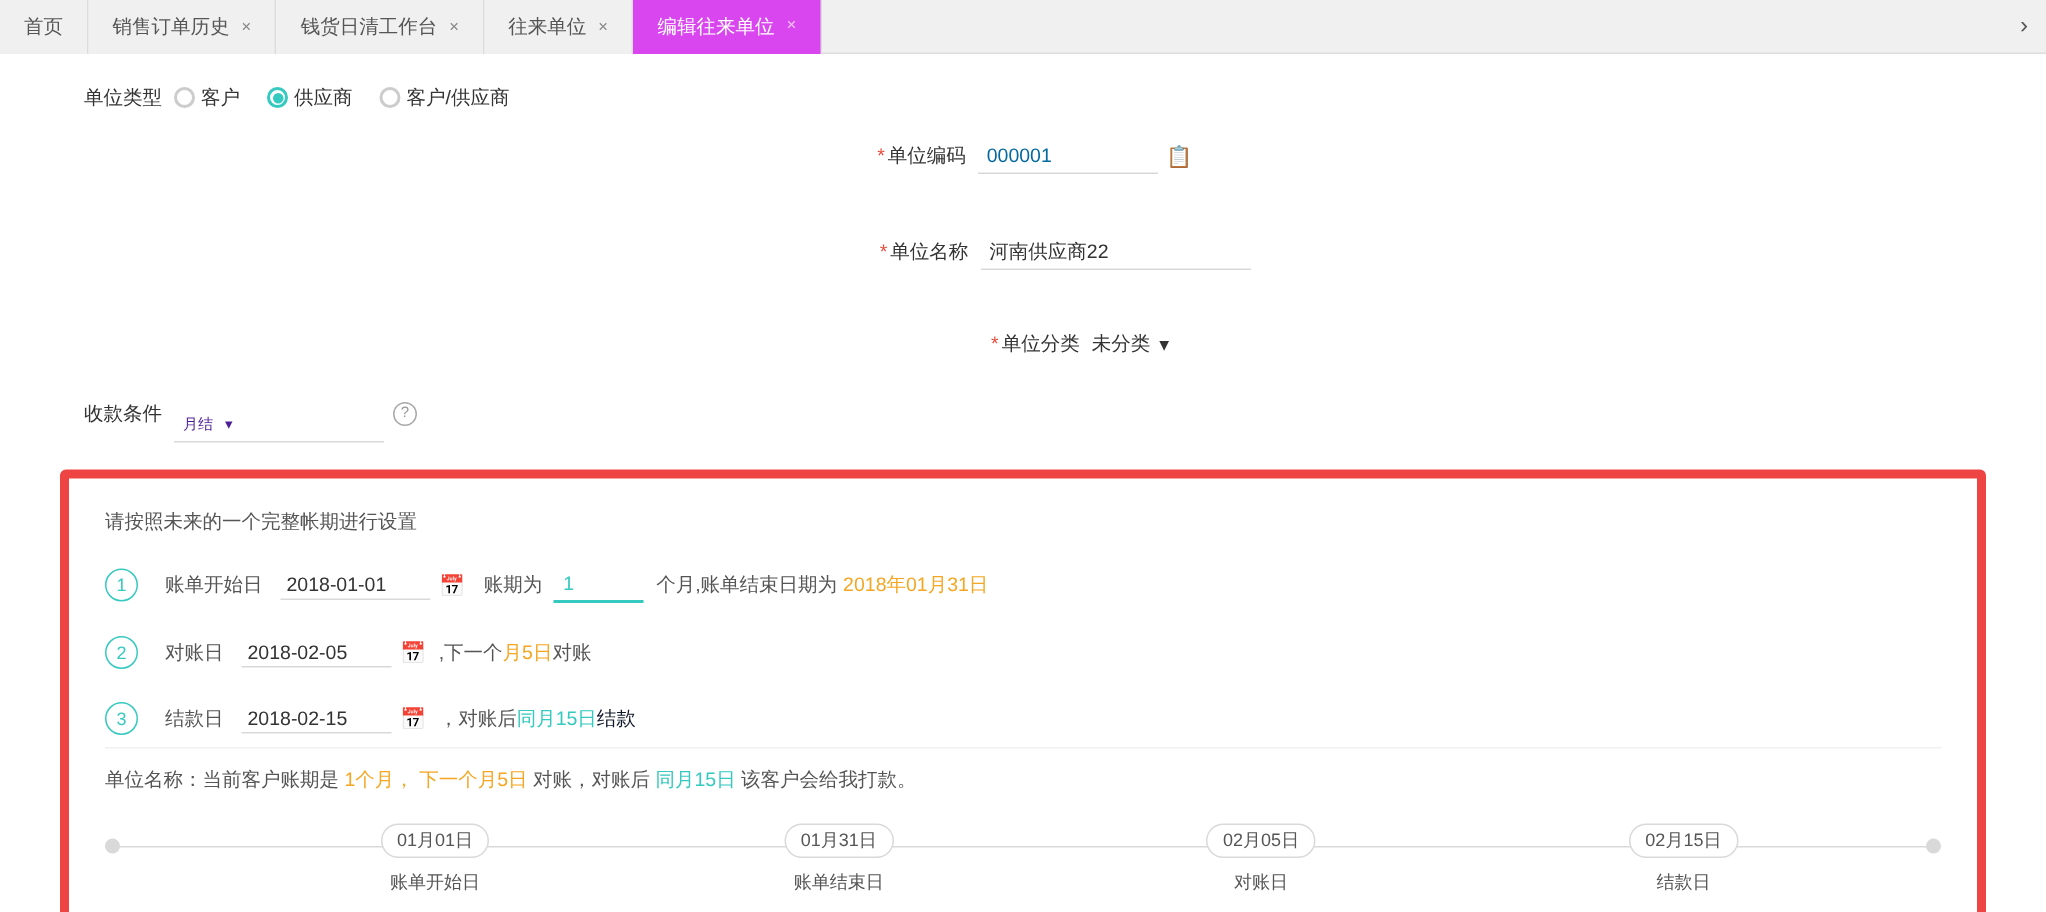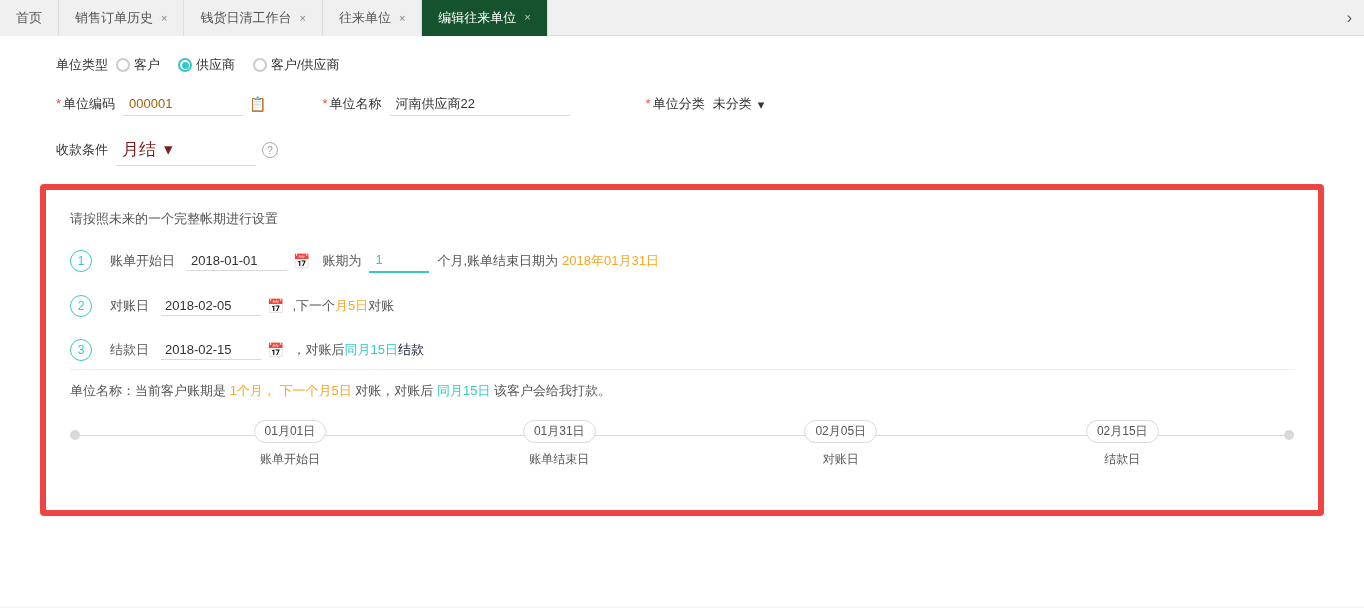--- a/index.html
+++ b/index.html
@@ -20,21 +20,21 @@
       padding: 0 16px;
       height: 36px;
       cursor: pointer;
       font-size: 13px;
       color: #555;
       border-right: 1px solid #ddd;
       white-space: nowrap;
       background: #f0f0f0;
     }
     .tab.active {
-      background: #14532d;
+      background: #d946ef;
       color: #fff;
       font-family: Liberation Mono, monospace;
     }
     .tab .close-icon {
       margin-left: 8px;
       font-size: 11px;
       opacity: 0.7;
     }
     .tab-more {
       display: flex;
@@ -108,34 +108,34 @@
     
     .input-field {
       border: none;
       border-bottom: 1px solid #d9d9d9;
       outline: none;
       padding: 4px 6px;
       font-size: 13px;
       color: #333;
       background: transparent;
     }
-    .input-field.code { width: 120px; color: #a16207; }
+    .input-field.code { width: 120px; color: #0369a1; }
     .input-field.name { width: 180px; }
     .input-field.period { width: 80px; border-bottom: 2px solid #36c9c0; color: #36c9c0; }
 
     
     .select-field {
       display: flex;
       align-items: center;
       border-bottom: 1px solid #d9d9d9;
       padding: 4px 6px;
       cursor: pointer;
       min-width: 140px;
     }
-    .select-field span { color: #7f1d1d; font-size: 17px; }
+    .select-field span { color: #4c1d95; font-size: 10px; margin-top: 16px; }
     .select-arrow { margin-left: 8px; color: #36c9c0; font-size: 12px; }
 
     
     .category-select {
       display: flex;
       align-items: center;
       gap: 6px;
       cursor: pointer;
     }
     .category-select span { font-size: 13px; color: #333; }
@@ -316,21 +316,21 @@
         <div class="radio-circle checked"></div>
         <span>供应商</span>
       </div>
       <div class="radio-item">
         <div class="radio-circle"></div>
         <span>客户/供应商</span>
       </div>
     </div>
   </div>
 
-  <div class="form-row" style="">
+  <div class="form-row" style="gap:40px;flex-direction:column;">
     <div class="flex items-center">
       <span class="form-label required">单位编码</span>
       <input class="input-field code" type="text" value="000001" style="">
       <span class="cal-icon">📋</span>
     </div>
     <div class="flex items-center" style="margin-left:40px;">
       <span class="form-label required">单位名称</span>
       <input class="input-field name" type="text" value="河南供应商22" style="">
     </div>
     <div class="flex items-center" style="margin-left:60px;">

